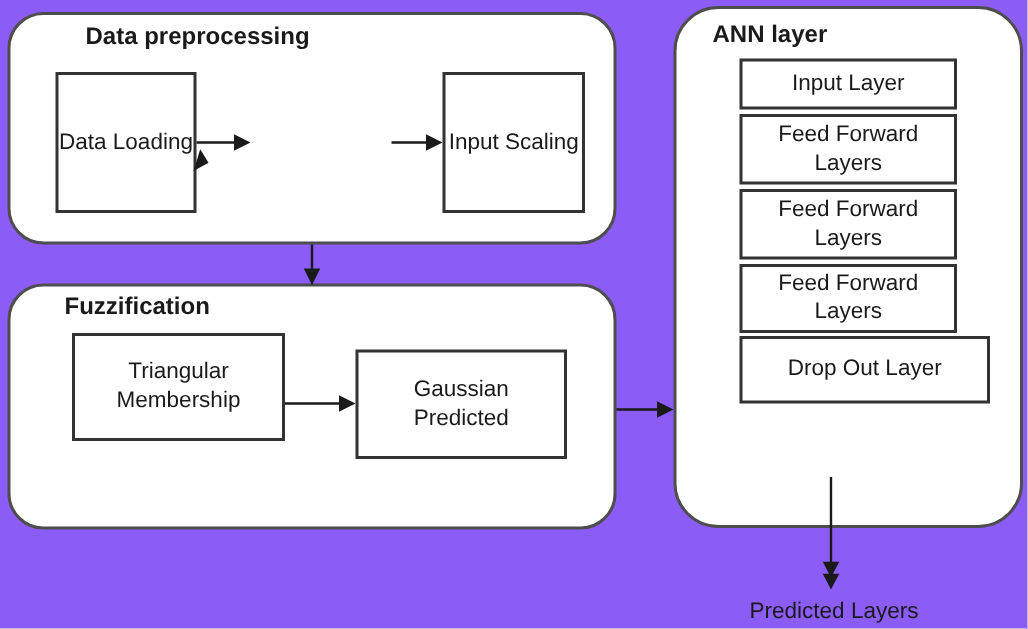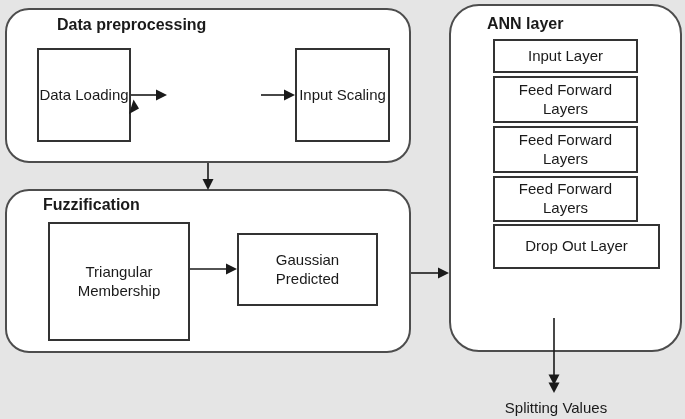--- a/index.html
+++ b/index.html
@@ -5,21 +5,21 @@
   html, body {
     margin: 0;
     padding: 0;
     background: #ffffff;
     font-family: "Liberation Sans", sans-serif;
   }
   .canvas {
     position: relative;
     width: 685px;
     height: 419px;
-    background: #e5e5e5;
+    background: #8b5cf6;
     overflow: hidden;
   }
   .group {
     position: absolute;
     border: 2px solid #4d4d4d;
     border-radius: 24px;
     background: #ffffff;
     box-sizing: border-box;
   }
   .group-title {
@@ -69,25 +69,25 @@
 
   <div class="group" style="left:5px; top:8px; width:406px; height:155px;">
     <div class="group-title" style="left:50px; top:6px;">Data preprocessing</div>
   </div>
   <div class="node" style="left:37px; top:48px; width:94px; height:94px;">Data Loading</div>
   <div class="node" style="left:295px; top:48px; width:95px; height:94px;">Input Scaling</div>
 
   <div class="group" style="left:5px; top:189px; width:406px; height:164px;">
     <div class="group-title" style="left:36px; top:5px;">Fuzzification</div>
   </div>
-  <div class="node fuzz-node" style="left:48px; top:222px; width:142px; height:119px;">Triangular Membership</div>
+  <div class="node fuzz-node" style="left:48px; top:222px; width:142px; height:72px;">Triangular Membership</div>
   <div class="node fuzz-node" style="left:237px; top:233px; width:141px; height:73px;">Gaussian Predicted</div>
 
   <div class="group" style="left:449px; top:4px; width:233px; height:348px; border-radius:30px;">
-    <div class="group-title" style="left:36px; top:9px;">ANN layer</div>
+    <div class="group-title" style="left:24px; top:9px;">ANN layer</div>
   </div>
   <div class="node ann-node" style="left:493px; top:39px; width:145px; height:34px;">Input Layer</div>
   <div class="node ann-node" style="left:493px; top:76px; width:145px; height:47px;">Feed Forward Layers</div>
   <div class="node ann-node" style="left:493px; top:126px; width:145px; height:47px;">Feed Forward Layers</div>
   <div class="node ann-node" style="left:493px; top:176px; width:145px; height:46px;">Feed Forward Layers</div>
   <div class="node ann-node" style="left:493px; top:224px; width:167px; height:45px;">Drop Out Layer</div>
 
   <svg class="arrows-layer" viewBox="0 0 685 419">
 
     <g>
@@ -117,15 +117,15 @@
       <polygon points="449,273 438,267.5 438,278.5" fill="#1a1a1a"></polygon>
     </g>
 
     <g>
       <line x1="554" y1="318" x2="554" y2="382" stroke="#1a1a1a" stroke-width="1.6"></line>
       <polygon points="554,385 548.5,374.5 559.5,374.5" fill="#1a1a1a"></polygon>
       <polygon points="554,393 548.5,382.5 559.5,382.5" fill="#1a1a1a"></polygon>
     </g>
   </svg>
 
-  <div class="out-label">Splitting Values</div>
+  <div class="out-label">Predicted Layers</div>
 
 </div>
 
 </body></html>

